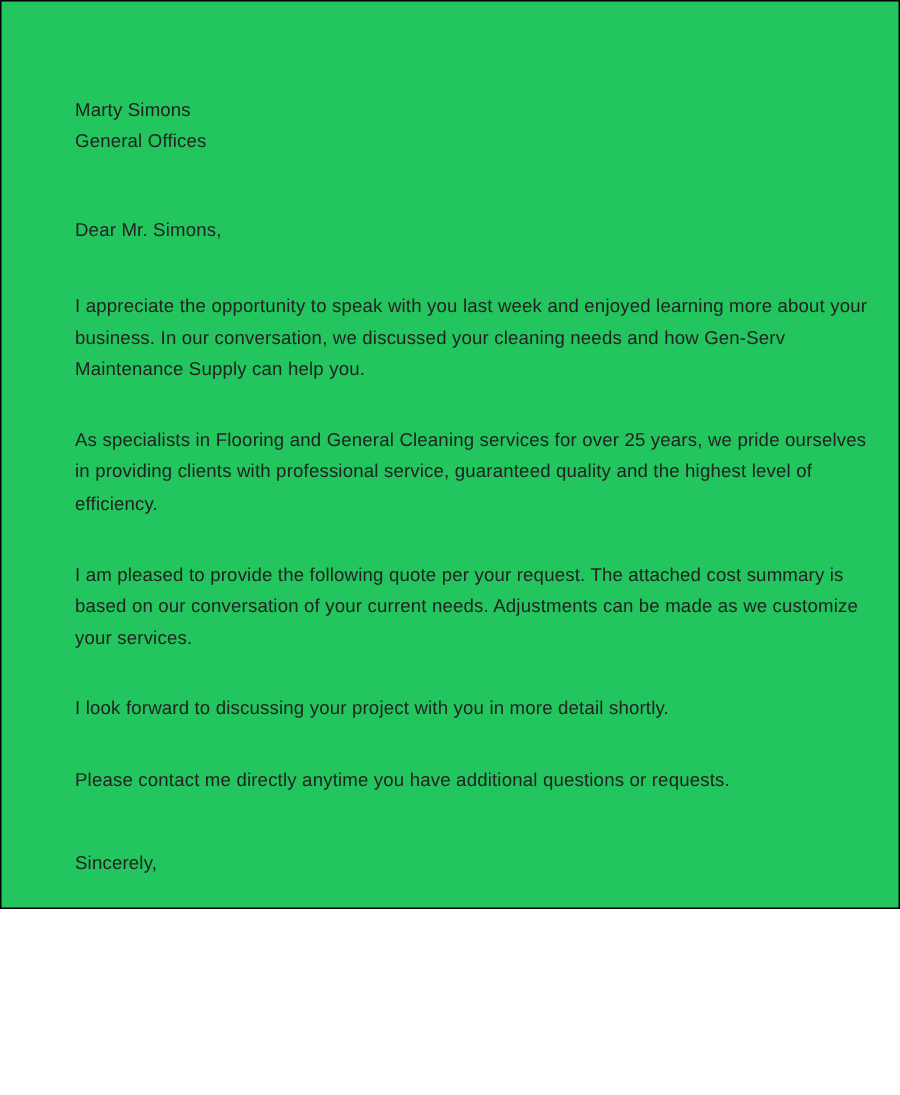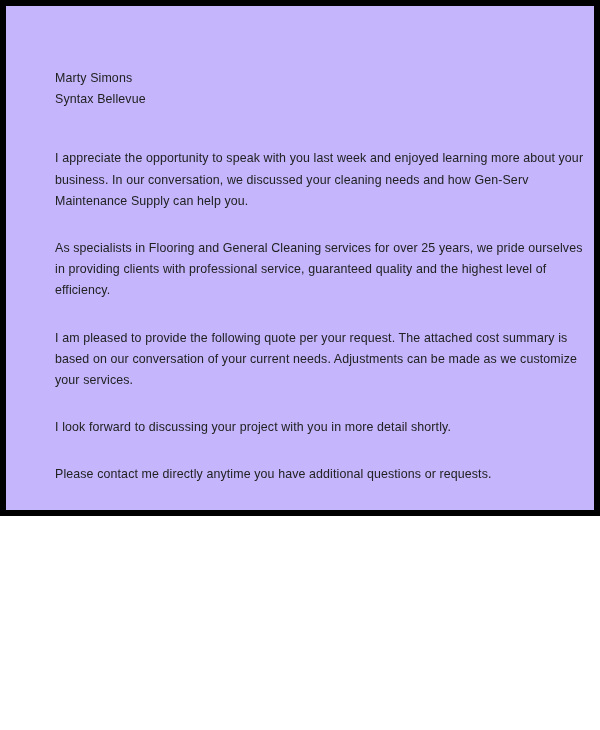--- a/index.html
+++ b/index.html
@@ -9,23 +9,23 @@
     background: #ffffff;
   }
 
   body {
     font-family: "Liberation Sans", "DejaVu Sans", sans-serif;
   }
 
   .page {
     position: relative;
     width: 600px;
-    height: 516px;
-    background: #c4b5fd;
-    border: 6px solid #000000;
+    height: 606px;
+    background: #22c55e;
+    border: 1px solid #000000;
     box-sizing: border-box;
     overflow: hidden;
   }
 
   .letter {
     position: absolute;
     left: 49px;
     top: 62px;
     width: 530px;
     color: #222222;
@@ -74,23 +74,24 @@
   }
 </style>
 </head>
 <body>
 
 <div class="page">
   <div class="letter">
 
     <div class="address-block">
       <span class="address-line">Marty Simons</span>
-      <span class="address-line">Syntax Bellevue</span>
+      <span class="address-line">General Offices</span>
     </div>
 
+    <p class="salutation">Dear Mr. Simons,</p>
 
     <p class="body-paragraph">I appreciate the opportunity to speak with you last week and enjoyed learning more about your business.  In our conversation, we discussed your cleaning needs and how Gen-Serv Maintenance Supply can help you.</p>
     <p class="body-paragraph">As specialists in Flooring and General Cleaning services for over 25 years, we pride ourselves in providing clients with professional service, guaranteed quality and the highest level of efficiency.</p>
     <p class="body-paragraph">I am pleased to provide the following quote per your request.  The attached cost summary is based on our conversation of your current needs.  Adjustments can be made as we customize your services.</p>
     <p class="body-paragraph">I look forward to discussing your project with you in more detail shortly.</p>
     <p class="body-paragraph tight">Please contact me directly anytime you have additional questions or requests.</p>
 
     <p class="closing">Sincerely,</p>
 
     <div class="signature-block">

